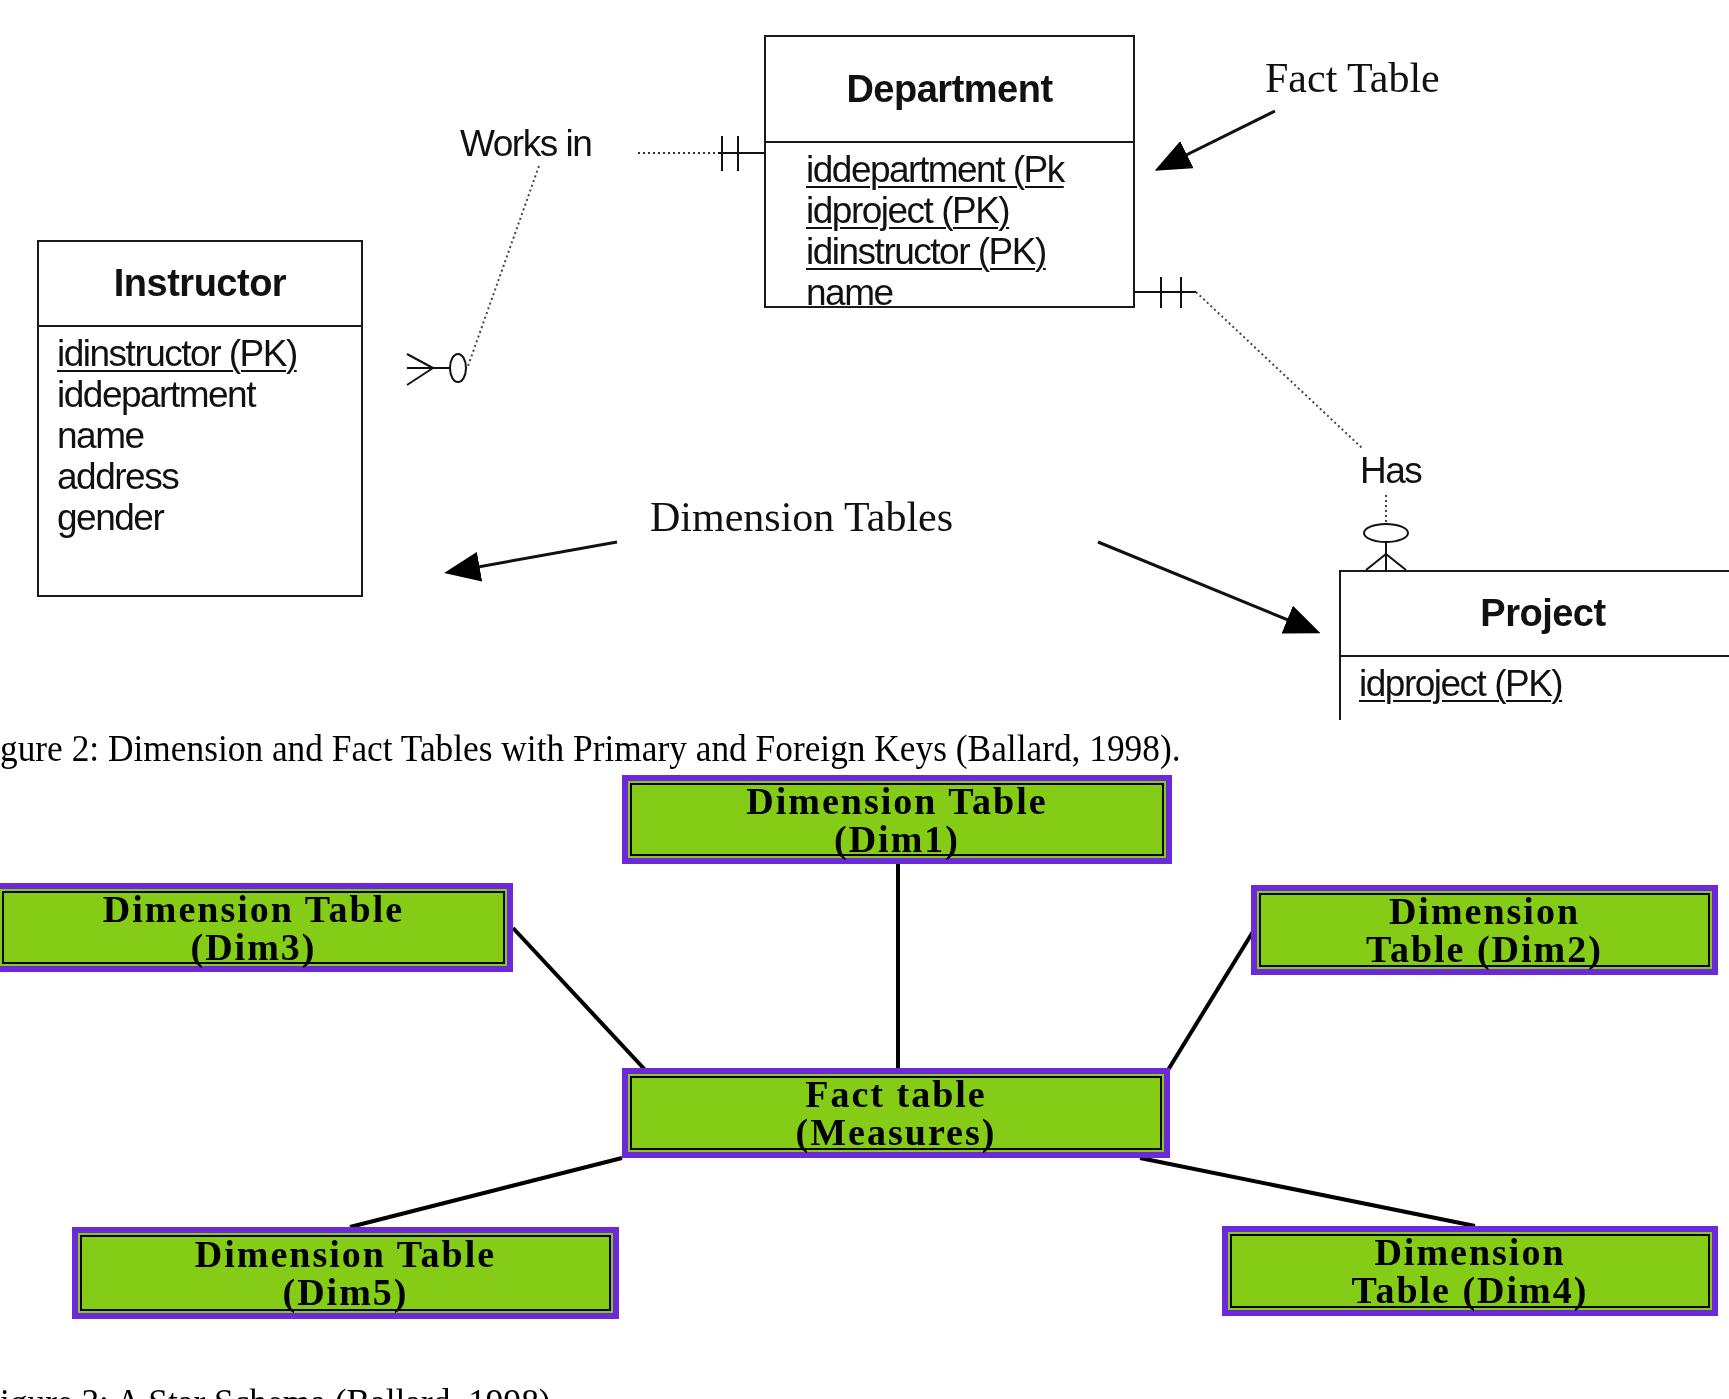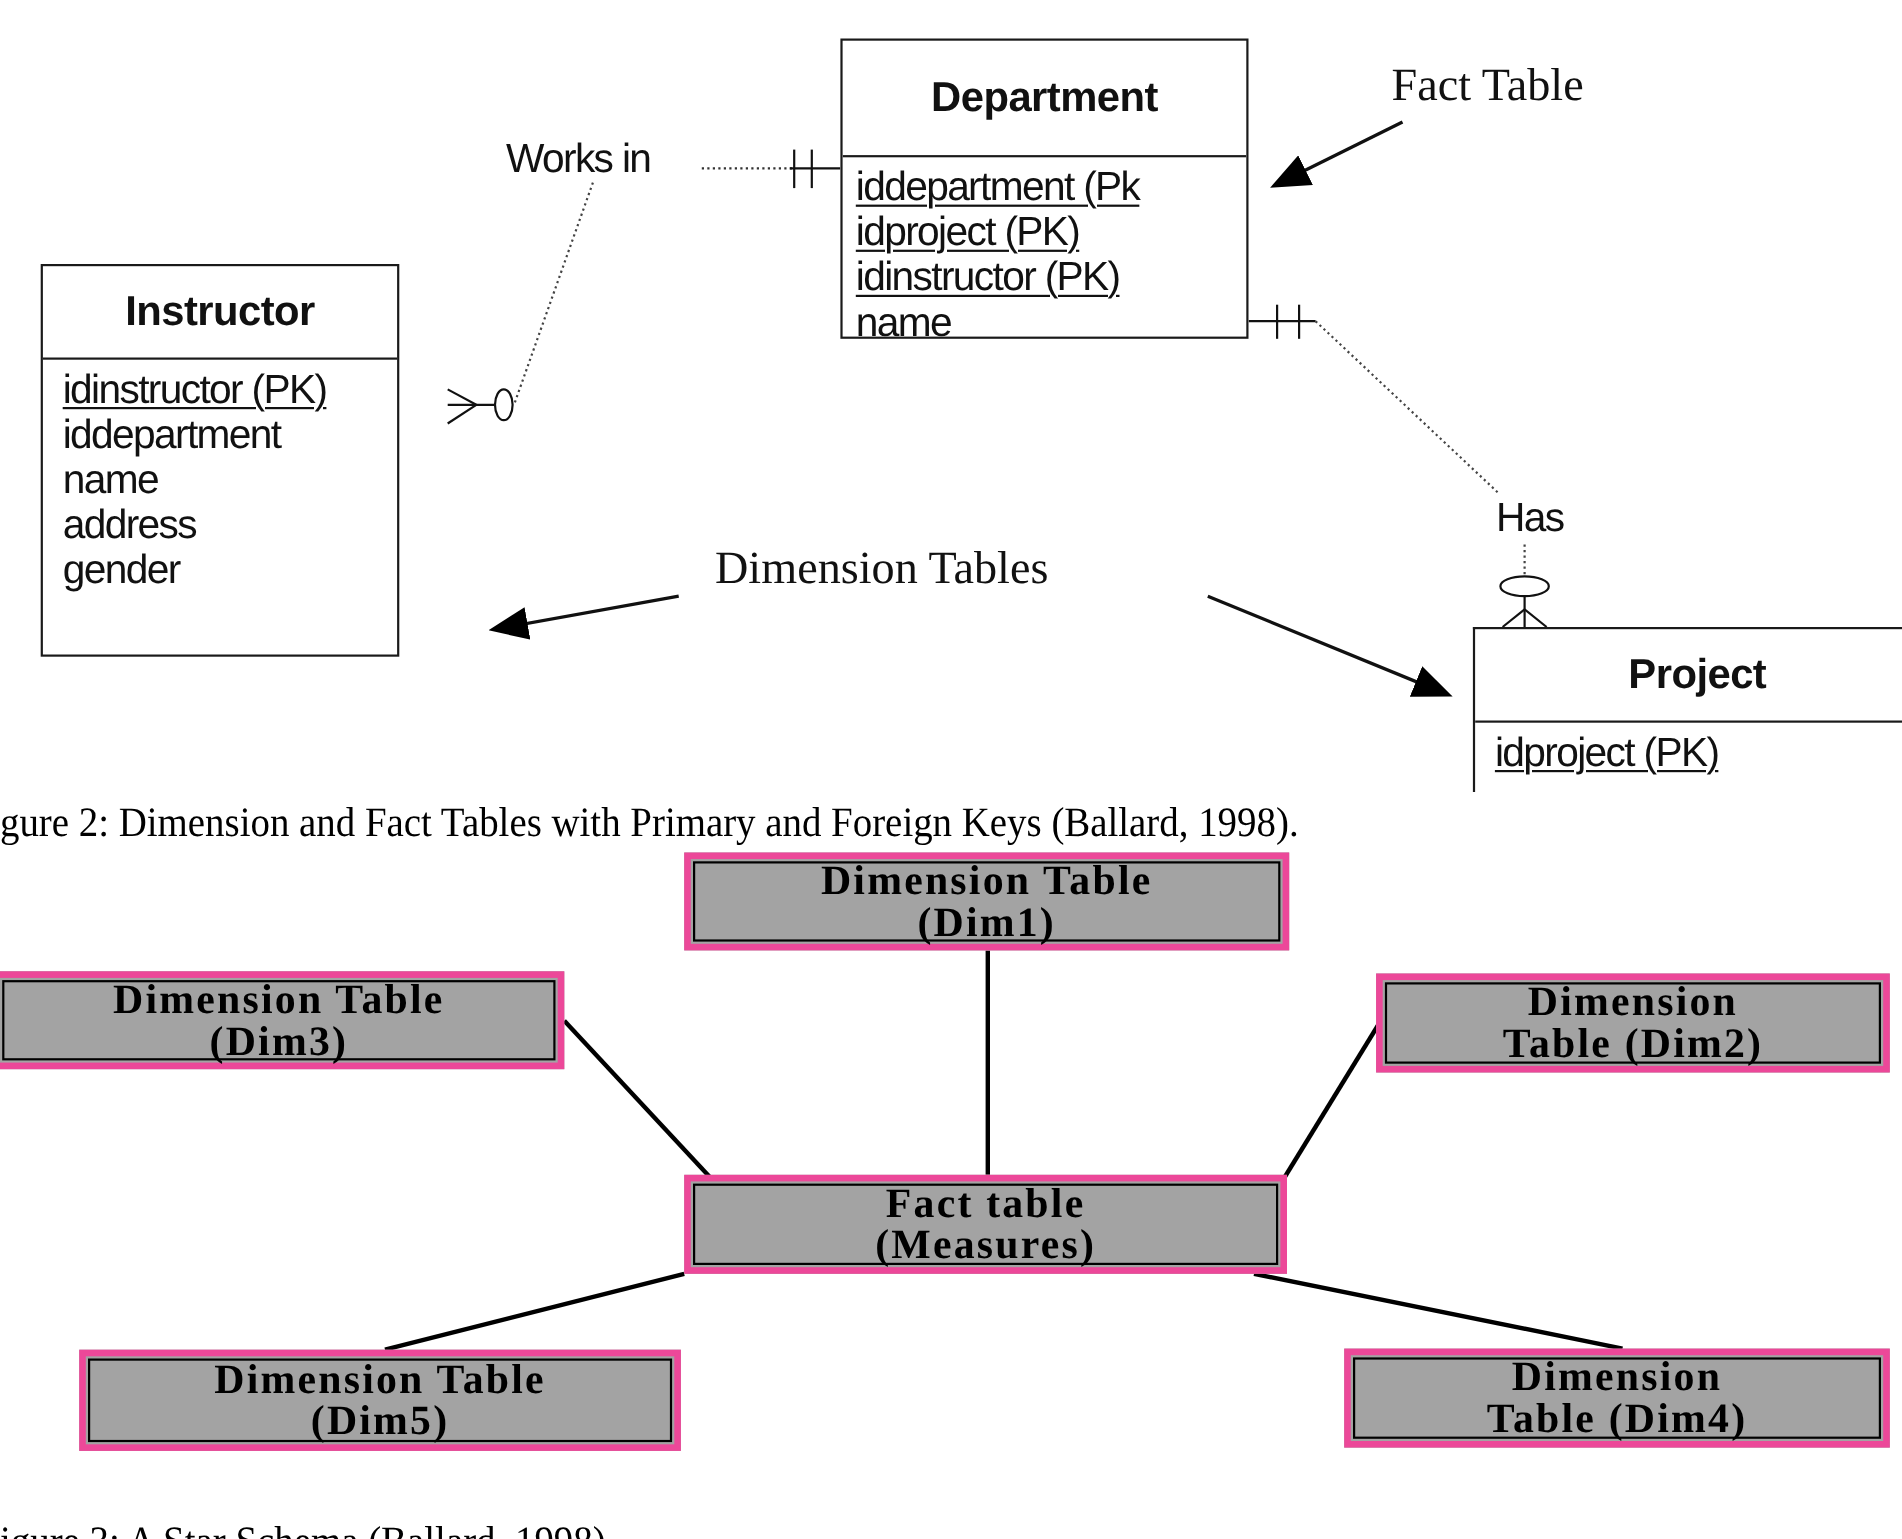--- a/index.html
+++ b/index.html
@@ -7,21 +7,21 @@
   #canvas { position:absolute; left:0; top:0; width:1729px; height:1399px; }
   .erbox { position:absolute; border:2px solid #1a1a1a; background:#fff; box-sizing:border-box; }
   .erhead { border-bottom:2px solid #1a1a1a; box-sizing:border-box; display:flex; align-items:center; justify-content:center;
             font-family:"Liberation Sans", sans-serif; font-weight:bold; font-size:38px; color:#111; letter-spacing:-0.5px; }
   .erbody { padding:6px 0 0 18px; font-family:"Liberation Sans", sans-serif; font-size:37px; color:#111; letter-spacing:-1.5px; line-height:41px; }
   .erbody .attr { display:block; white-space:nowrap; }
   .erbody .pk { text-decoration:underline; text-decoration-thickness:2px; text-underline-offset:4px; }
   .lbl-sans { position:absolute; font-family:"Liberation Sans", sans-serif; font-size:37px; color:#111; letter-spacing:-1.5px; white-space:nowrap; }
   .lbl-serif { position:absolute; font-family:"Liberation Serif", serif; font-size:42px; color:#111; white-space:nowrap; }
   .caption { position:absolute; font-family:"Liberation Serif", serif; font-size:38px; color:#000; white-space:nowrap; transform:scaleX(0.93); transform-origin:left top; }
-  .starbox { position:absolute; border:6px solid #ec4899; box-sizing:border-box; background:#a3a3a3; }
+  .starbox { position:absolute; border:6px solid #6d28d9; box-sizing:border-box; background:#84cc16; }
   .starbox::before { content:""; position:absolute; left:2px; top:2px; right:2px; bottom:2px; border:2px solid #000; }
   .starbox .txt { position:absolute; left:0; right:0; top:0; bottom:0; display:flex; flex-direction:column; align-items:center; justify-content:center;
                   font-family:"Liberation Serif", serif; font-weight:bold; font-size:38px; line-height:38px; color:#000; letter-spacing:2px; text-align:center; }
 </style>
 </head>
 <body>
 
 <svg id="canvas" width="1729" height="1399" viewBox="0 0 1729 1399">
   <defs>
     <marker id="arrowhead" markerWidth="12" markerHeight="10" refX="10" refY="5" orient="auto" markerUnits="strokeWidth">
@@ -72,21 +72,21 @@
     <span class="attr">name</span>
     <span class="attr">address</span>
     <span class="attr">gender</span>
   </div>
 </div>
 
 <div class="erbox" style="left:764px; top:35px; width:371px; height:273px; overflow:hidden;">
   <div class="erhead" style="height:106px;">
     <span>Department</span>
   </div>
-  <div class="erbody" style="padding-left:12px;">
+  <div class="erbody" style="padding-left:40px;">
     <span class="attr pk">iddepartment (Pk</span>
     <span class="attr pk">idproject (PK)</span>
     <span class="attr pk">idinstructor (PK)</span>
     <span class="attr">name</span>
   </div>
 </div>
 
 <div class="erbox" style="left:1339px; top:570px; width:408px; height:160px; border-bottom:none; overflow:hidden;">
   <div class="erhead" style="height:85px;">
     <span>Project</span>

